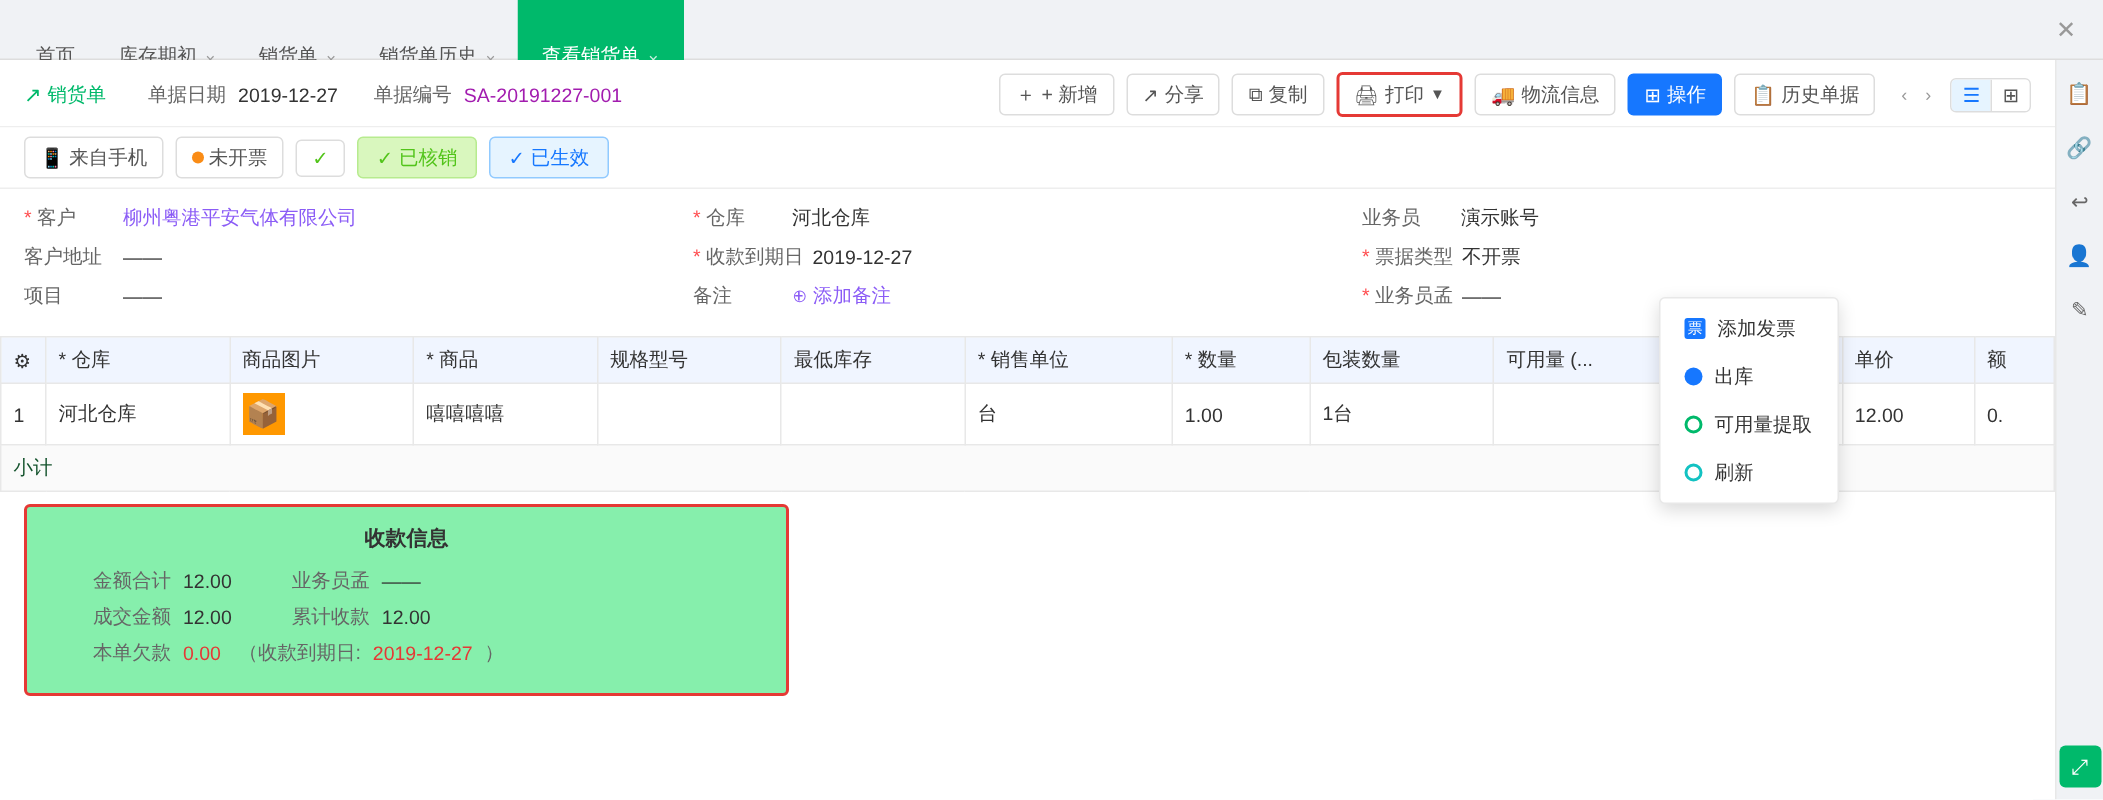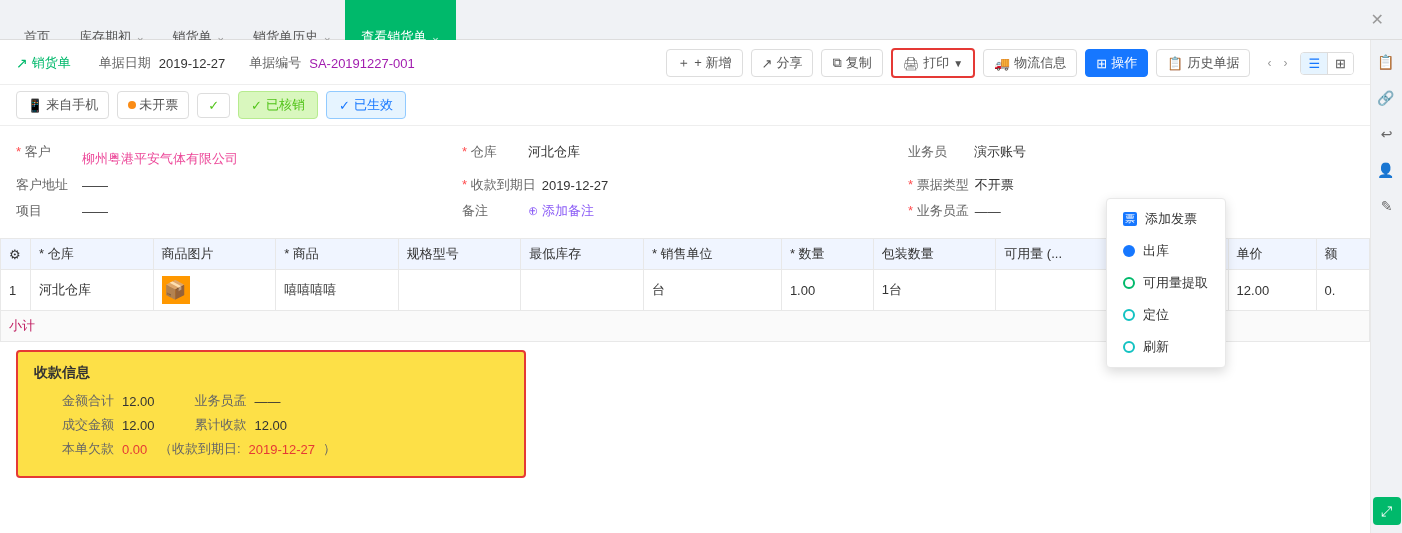--- a/index.html
+++ b/index.html
@@ -141,21 +141,21 @@
       min-width: 60px;
     }
     .form-label.required::before {
       content: '* ';
       color: #ff4d4f;
     }
     .form-value {
       color: #333;
       font-size: 13px;
     }
-    .form-value.link { color: #ec4899; cursor: pointer; margin-top: 14px; }
+    .form-value.link { color: #8b5cf6; cursor: pointer; }
 
     
     .data-table {
       width: 100%;
       border-collapse: collapse;
       font-size: 12px;
     }
     .data-table th {
       background: #f0f5ff;
       border: 1px solid #e8e8e8;
@@ -185,22 +185,23 @@
       justify-content: center;
       font-size: 18px;
     }
 
     
     .payment-box {
       border: 2px solid #e53935;
       border-radius: 4px;
       padding: 12px 16px;
       margin: 8px 16px;
-      background: #fde047;
+      background: #86efac;
       max-width: 510px;
+      text-align: center;
     }
     .payment-title {
       font-size: 14px;
       font-weight: bold;
       color: #333;
       margin-bottom: 10px;
     }
     .payment-row {
       display: flex;
       align-items: center;
@@ -515,21 +516,21 @@
             <td></td>
             <td>台</td>
             <td>1.00</td>
             <td>1台</td>
             <td></td>
             <td>12.00</td>
             <td>12.00</td>
             <td>0.</td>
           </tr>
           <tr class="subtotal">
-            <td colspan="13" style="color:#be185d;margin-left:11px;">小计</td>
+            <td colspan="13" style="color:#14532d;margin-left:11px;">小计</td>
           </tr>
         </tbody>
       </table>
     </div>
 
     <div class="payment-box">
       <div class="payment-title">收款信息</div>
       <div class="payment-row">
         <div class="payment-item">
           <span class="payment-label">金额合计</span>
@@ -569,24 +570,20 @@
       <div class="dropdown-item">
         <span class="d-icon circle-blue"></span>
         <span>出库</span>
       </div>
       <div class="dropdown-item">
         <span class="d-icon circle-teal"></span>
         <span>可用量提取</span>
       </div>
       <div class="dropdown-item">
         <span class="d-icon circle-cyan"></span>
-        <span>定位</span>
-      </div>
-      <div class="dropdown-item">
-        <span class="d-icon circle-cyan"></span>
         <span>刷新</span>
       </div>
     </div>
 
     <div class="right-panel">
       <div class="rp-icon">📋</div>
       <div class="rp-icon">🔗</div>
       <div class="rp-icon">↩</div>
       <div class="rp-icon">👤</div>
       <div class="rp-icon">✎</div>

